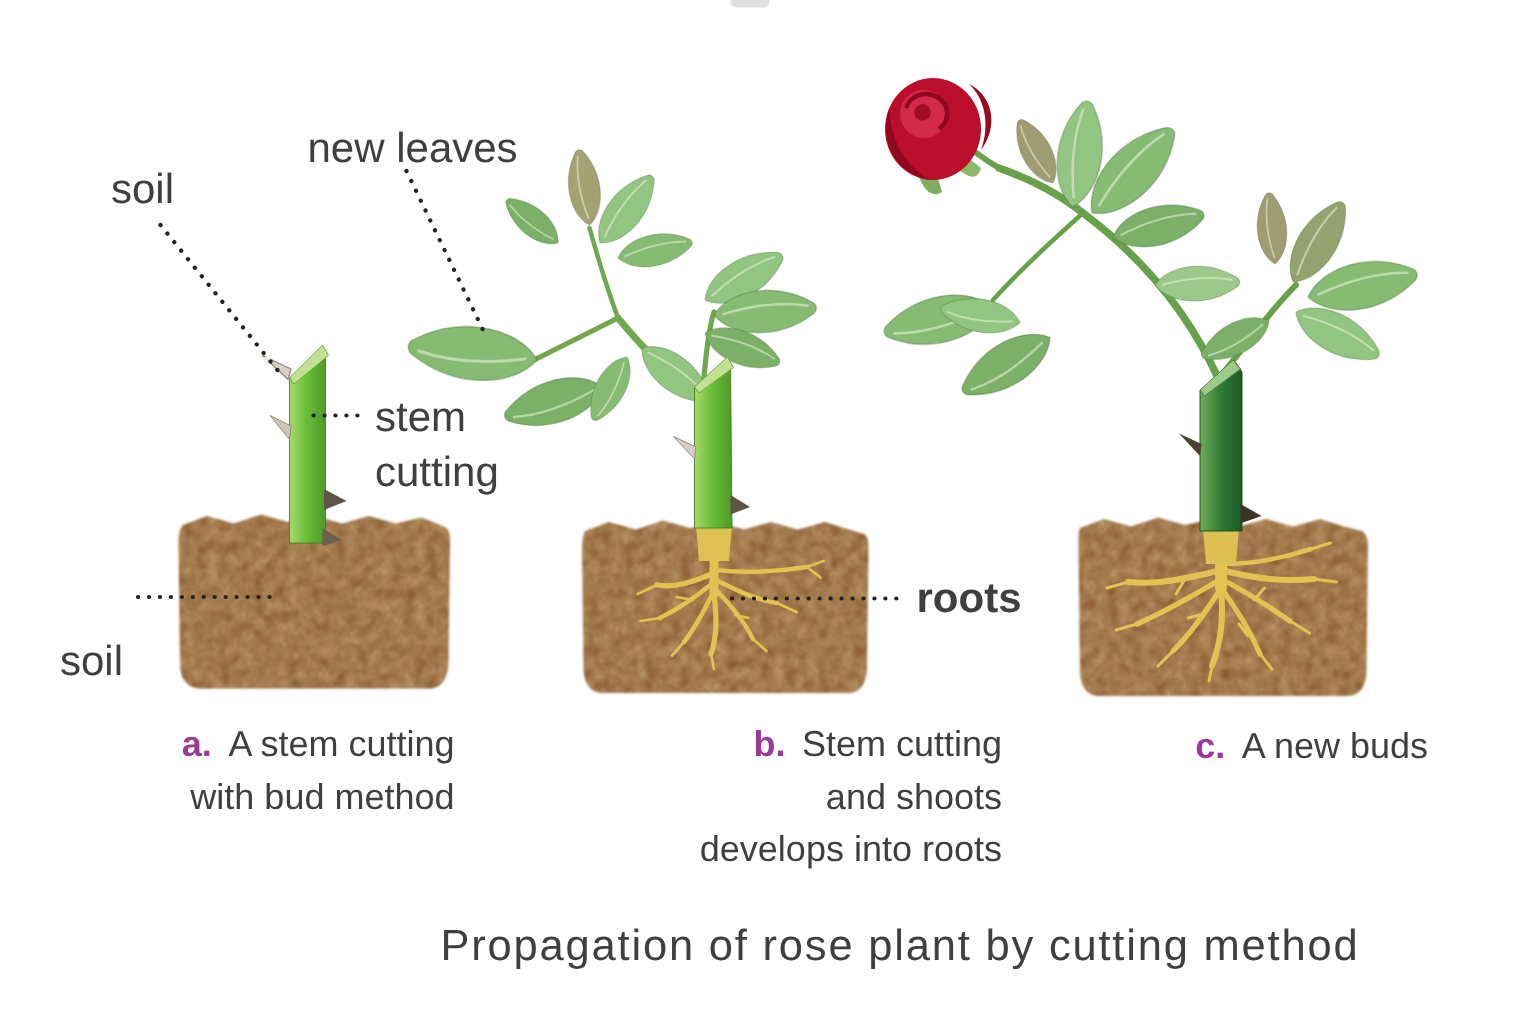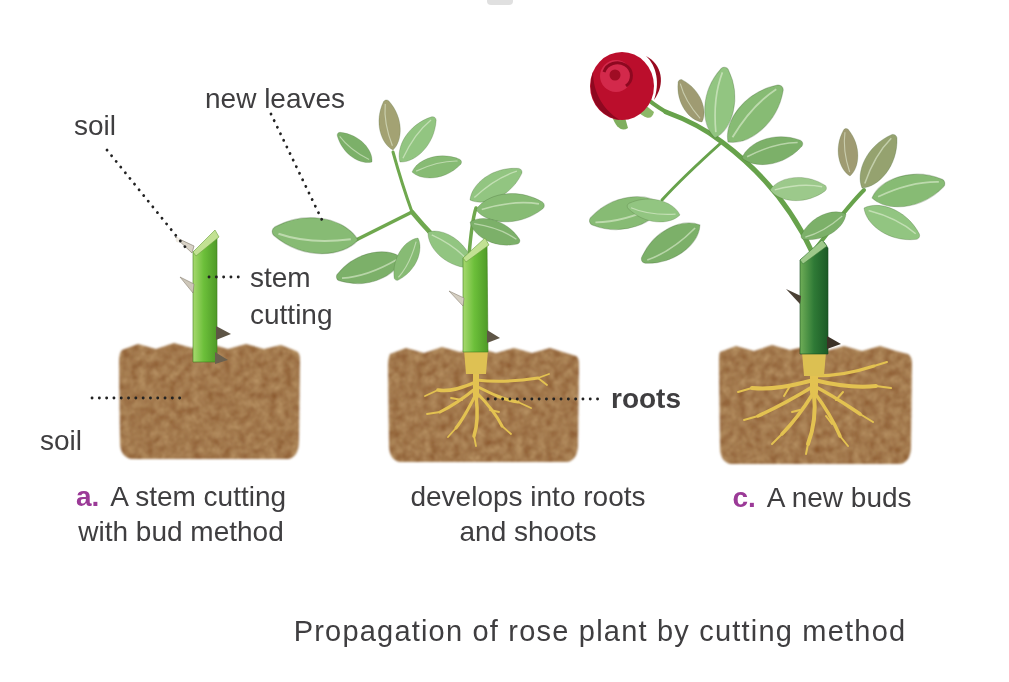--- a/index.html
+++ b/index.html
@@ -3,21 +3,21 @@
 <meta charset="utf-8">
 <style>
   html,body{margin:0;padding:0;background:#ffffff;}
   .canvas{
     position:relative;width:1009px;height:682px;background:#ffffff;
     overflow:hidden;font-family:"Liberation Sans",sans-serif;color:#3f3e40;
   }
   .art{position:absolute;left:0;top:0;}
   .label{position:absolute;font-size:28px;line-height:34px;color:#3f3e40;white-space:nowrap;}
   .label.wrap{white-space:normal;line-height:37px;}
-  .caption{position:absolute;font-size:28px;line-height:35px;text-align:center;color:#3f3e40;}
+  .caption{position:absolute;font-size:24px;line-height:35px;text-align:right;color:#3f3e40;}
   .cap-letter{font-weight:700;color:#9b3a97;margin-right:11px;}
   .bottom-caption{
     position:absolute;left:160px;top:615px;width:880px;text-align:center;
     font-size:29px;letter-spacing:1.2px;color:#3f3e40;white-space:nowrap;
   }
   .artifact{position:absolute;left:487px;top:0;width:26px;height:5px;background:#d8d8d8;border-radius:0 0 4px 4px;opacity:.8;}
 </style>
 </head>
 <body>
 
@@ -205,22 +205,23 @@
   <div class="label wrap" style="left:250px;top:259px;width:112px;">stem cutting</div>
   <div class="label" style="left:40px;top:381px;margin-top:43px;">soil</div>
   <div class="label" style="left:611px;top:382px;font-weight:bold;">roots</div>
 
   <div class="caption" style="left:59px;top:479px;width:244px;">
     <div><span class="cap-letter">a.</span><span>A stem cutting</span></div>
     <div>with bud method</div>
   </div>
 
   <div class="caption" style="left:388px;top:479px;width:280px;">
+    <div><span class="cap-letter">b.</span><span>Stem cutting</span></div>
+    <div>and shoots</div>
     <div>develops into roots</div>
-    <div>and shoots</div>
   </div>
 
   <div class="caption" style="left:692px;top:480px;width:260px;">
     <div><span class="cap-letter">c.</span><span>A new buds</span></div>
   </div>
 
   <div class="bottom-caption">Propagation of rose plant by cutting method</div>
 
 </div>
 

